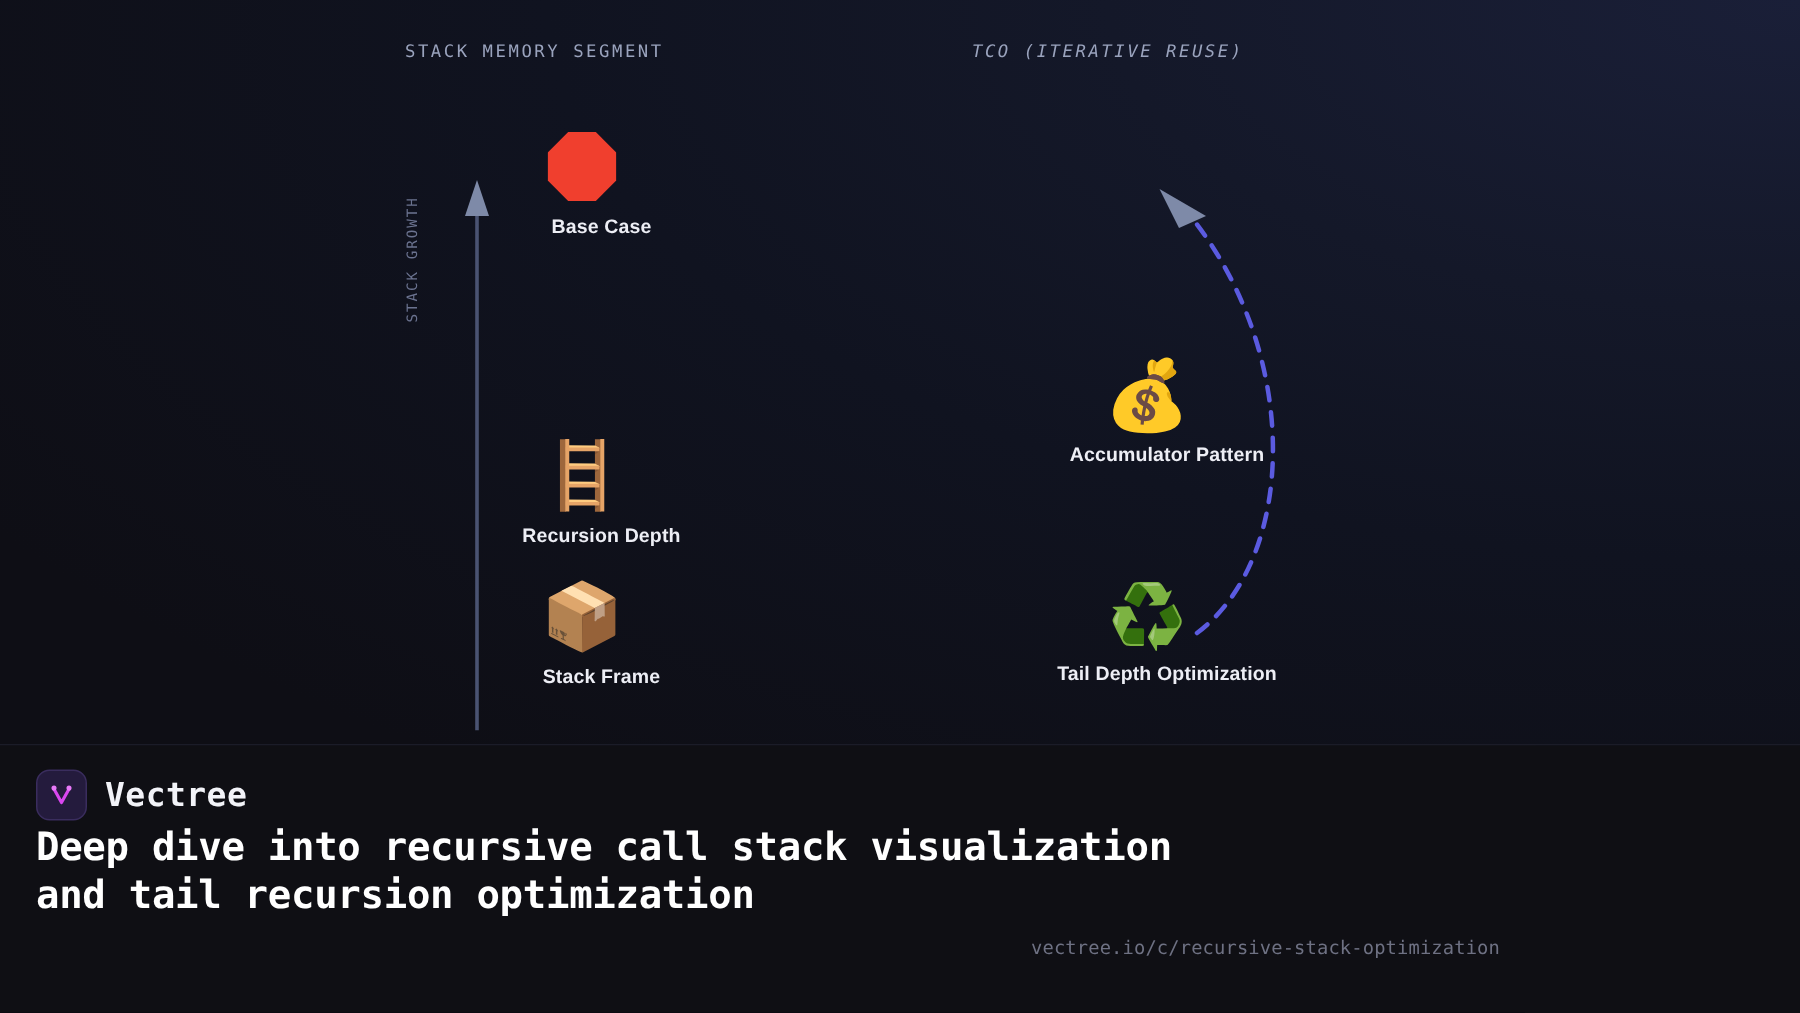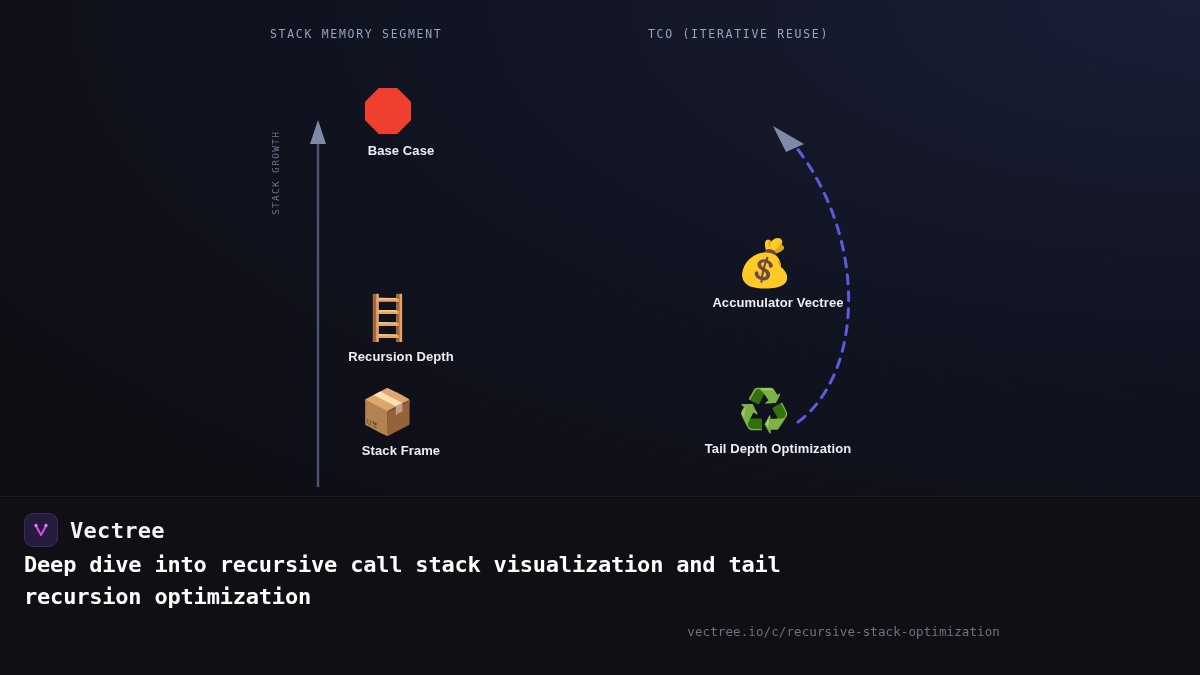--- a/index.html
+++ b/index.html
@@ -46,21 +46,21 @@
   .col-header {
     position: absolute;
     font-family: "DejaVu Sans Mono", monospace;
     font-size: 11.5px;
     letter-spacing: 1.7px;
     color: #9aa3bd;
     white-space: nowrap;
     text-transform: uppercase;
   }
   #header-left  { left: 270px; top: 27px; }
-  #header-right { left: 648px; top: 27px; }
+  #header-right { left: 648px; top: 27px; font-style: italic; }
 
   
   .axis {
     position: absolute;
     left: 300px;
     top: 112px;
     width: 40px;
     height: 375px;
   }
   .axis-label {
@@ -156,21 +156,21 @@
     font-weight: bold;
     color: #f2f3f8;
     letter-spacing: 0.3px;
   }
   .headline {
     position: absolute;
     left: 24px;
     top: 549px;
     width: 800px;
     font-family: "DejaVu Sans Mono", monospace;
-    font-size: 22px;
+    font-size: 26px;
     font-weight: bold;
     line-height: 32px;
     color: #ffffff;
     letter-spacing: -0.2px;
   }
   .url {
     position: absolute;
     right: 24px;
     top: 624px;
     font-family: "DejaVu Sans Mono", monospace;
@@ -210,21 +210,21 @@
       <div class="caption">Recursion Depth</div>
     </div>
 
     <div class="node" id="node-stack-frame">
       <span class="glyph sz-44">📦</span>
       <div class="caption">Stack Frame</div>
     </div>
 
     <div class="node" id="node-accumulator">
       <span class="glyph sz-46">💰</span>
-      <div class="caption">Accumulator Vectree</div>
+      <div class="caption">Accumulator Pattern</div>
     </div>
 
     <div class="node" id="node-tco">
       <span class="glyph sz-42">♻️</span>
       <div class="caption">Tail Depth Optimization</div>
     </div>
 
   </div>
   <div class="canvas-divider"></div>
 

